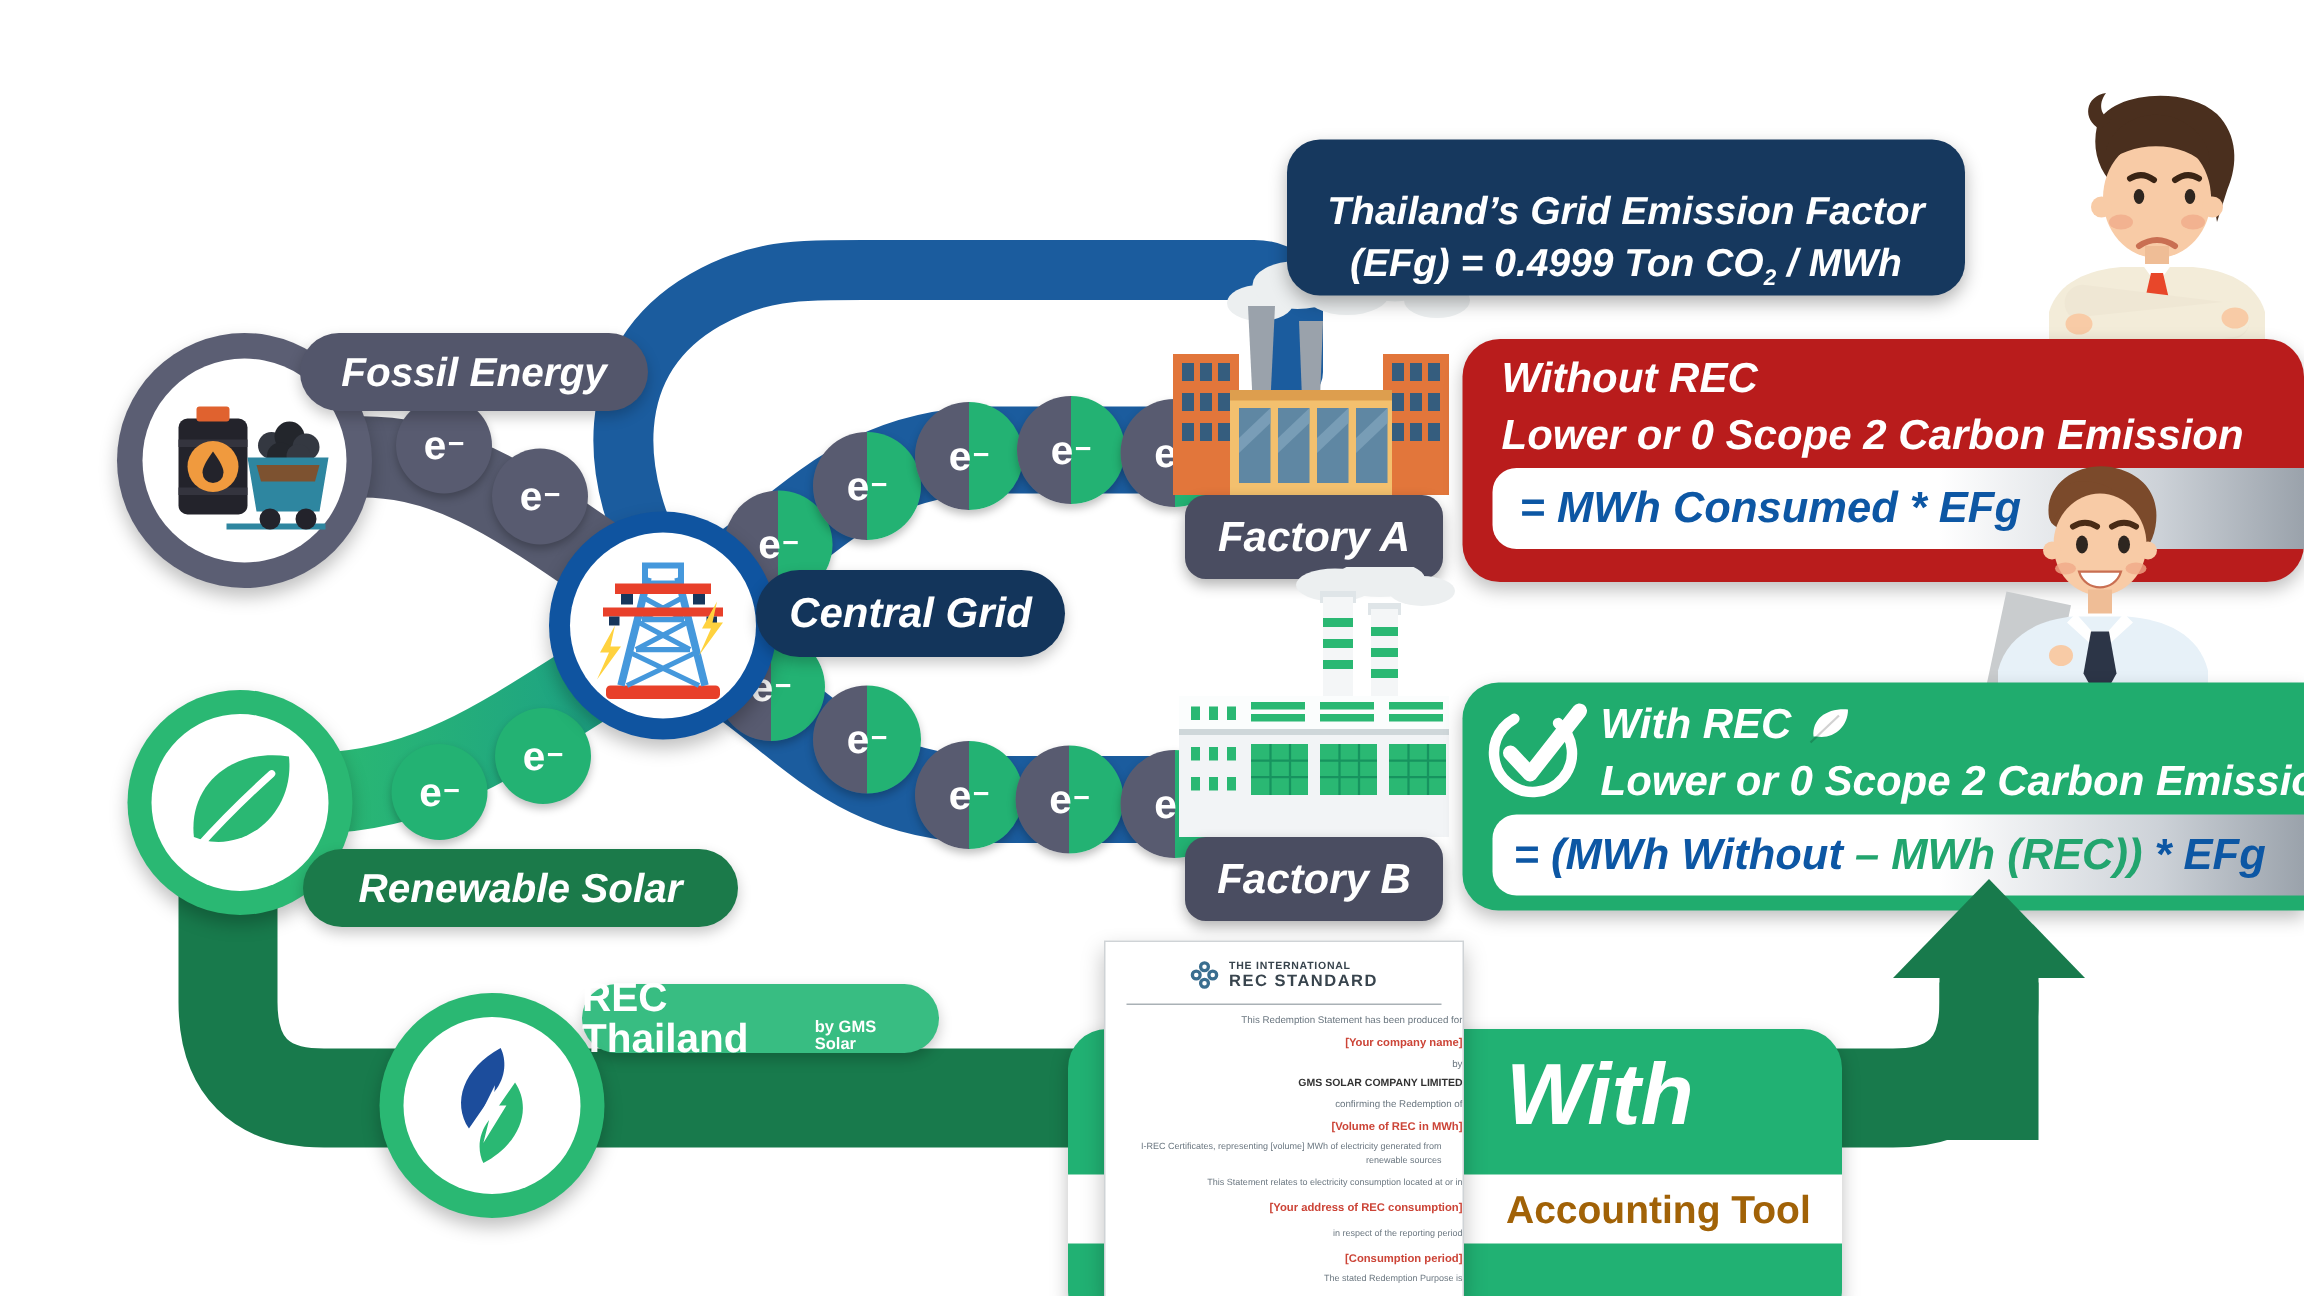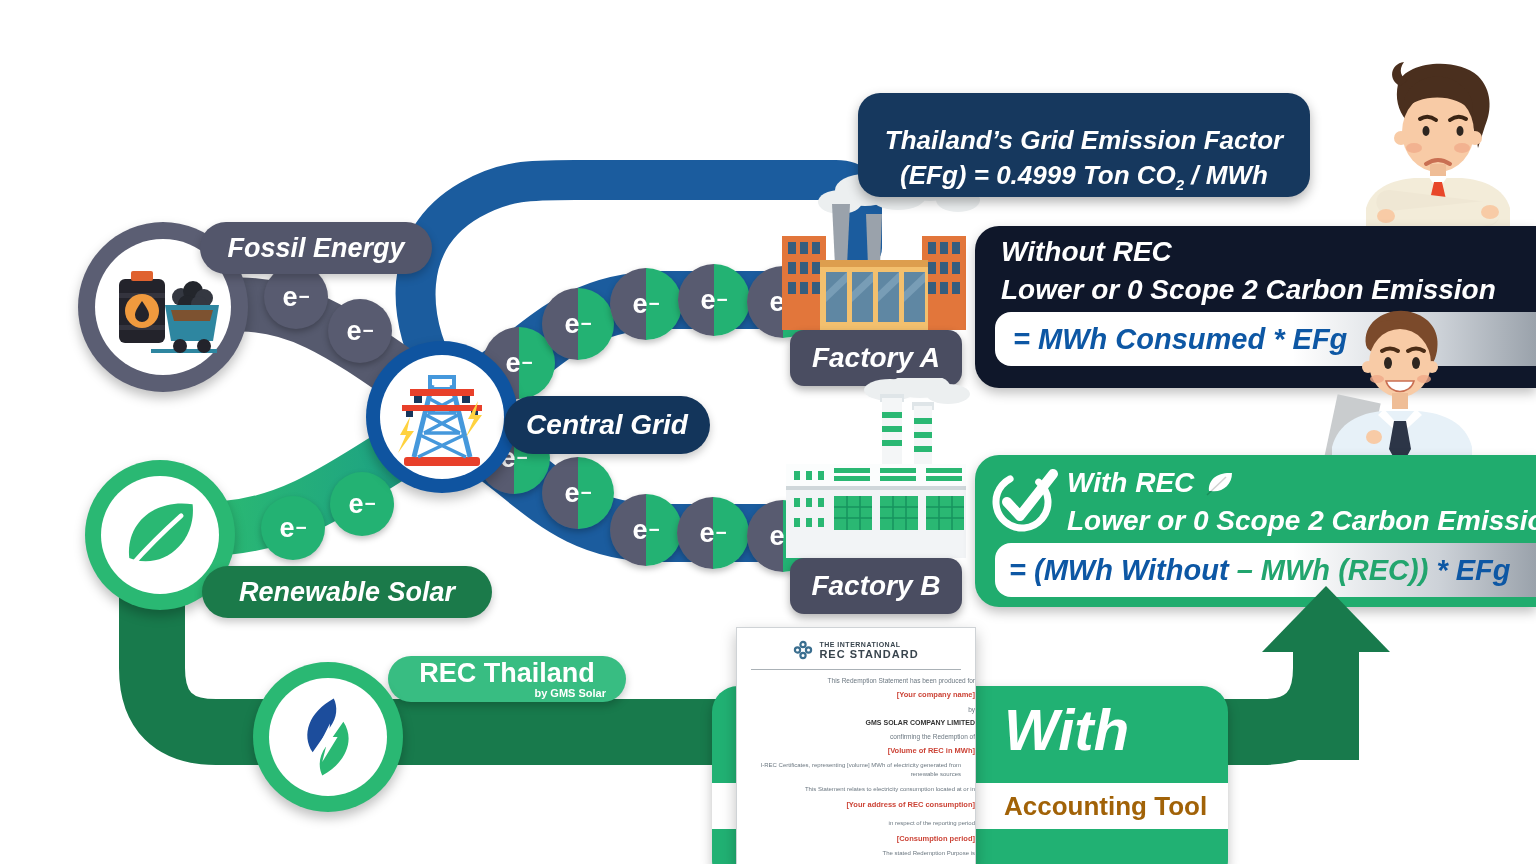--- a/index.html
+++ b/index.html
@@ -28,21 +28,21 @@
       color:#fff;font-weight:700;font-style:italic;text-align:center;
       display:flex;flex-direction:column;justify-content:center;gap:4px;
       box-shadow:0 5px 12px rgba(0,0,0,.3);}
   .emission-box .l1{font-size:26px;margin-top:29px;}
   .emission-box .l2{font-size:26px;}
   .emission-box sub{font-size:15px;}
 
   
   .band{position:absolute;left:975px;width:561px;border-radius:24px 0 0 24px;
         box-shadow:0 5px 12px rgba(0,0,0,.25);}
-  .band-grey{top:226px;height:162px;background:#0f172a;}
+  .band-grey{top:226px;height:162px;background:#b91c1c;border-radius:25px;}
   .band-green{top:455px;height:152px;background:#20ac6e;}
   .band-title{position:absolute;color:#fff;font-weight:700;font-style:italic;font-size:28px;white-space:nowrap;display:flex;align-items:center;gap:10px;}
   .strip{position:absolute;left:20px;width:541px;height:54px;border-radius:16px 0 0 16px;
          background:linear-gradient(90deg,#ffffff 0%,#ffffff 55%,#cdd2d8 82%,#9aa2ab 100%);
          display:flex;align-items:center;font-weight:700;font-style:italic;font-size:29px;white-space:nowrap;}
   .strip-a{top:86px;}
   .strip-b{top:88px;}
   .f-blue{color:#0d57a4;}
   .f-green{color:#22a56e;}
 
@@ -387,37 +387,37 @@
         <rect x="24" y="31" width="8" height="7" fill="#16365c"></rect>
           <rect x="72" y="31" width="8" height="7" fill="#16365c"></rect>
         <rect x="12" y="40" width="80" height="6" fill="#e8402a"></rect>
         <rect x="16" y="46" width="7" height="6" fill="#16365c"></rect>
           <rect x="81" y="46" width="7" height="6" fill="#16365c"></rect>
         <polygon points="20,52 10,70 16,70 8,88 24,66 17,66" fill="#ffd23f"></polygon>
         <polygon points="88,36 78,54 84,54 76,72 92,50 85,50" fill="#ffd23f"></polygon>
       </svg>
     </div>
   </div>
-  <div class="pill" style="left:504px;top:396px;width:206px;height:58px;background:#13355b;border-radius:29px;font-size:28px;">
+  <div class="pill" style="left:504px;top:380px;width:206px;height:58px;background:#13355b;border-radius:29px;font-size:28px;">
       <span>Central Grid</span>
     </div>
 
   <div class="node-ring" style="left:85px;top:460px;width:150px;height:150px;background:#2ab873;">
     <div class="node-inner" style="width:118px;height:118px;">
       <svg width="96" height="96" viewBox="0 0 100 100">
         <path d="M 18 74 C 14 38 44 12 84 18 C 88 56 56 84 24 76 Z" fill="#2ab873"></path>
         <path d="M 20 82 C 36 64 52 48 72 30" stroke="#ffffff" stroke-width="5" fill="none" stroke-linecap="round"></path>
       </svg>
     </div>
   </div>
   <div class="pill" style="left:202px;top:566px;width:290px;height:52px;background:#1b7a4a;border-radius:26px;font-size:27px;">
       <span>Renewable Solar</span>
     </div>
 
-  <div class="pill" style="left:388px;top:656px;width:238px;height:46px;background:#38bd82;border-radius:23px;font-style:normal;flex-direction:column;line-height:1;gap:1px;">
+  <div class="pill" style="left:388px;top:656px;width:238px;height:46px;background:#38bd82;border-radius:23px;font-style:normal;flex-direction:row;line-height:1;gap:1px;">
     <span style="font-size:27px;">REC Thailand</span>
     <span style="font-size:11px;align-self:flex-end;margin-right:20px;font-weight:700;">by GMS Solar</span>
   </div>
   <div class="node-ring" style="left:253px;top:662px;width:150px;height:150px;background:#2ab873;">
     <div class="node-inner" style="width:118px;height:118px;">
       <svg width="96" height="96" viewBox="0 0 100 100">
         <path d="M 56 10 C 30 24 22 48 34 66 L 52 40 C 60 30 60 18 56 10 Z" fill="#1c4d9c"></path>
         <path d="M 44 90 C 70 76 78 52 66 34 L 48 60 C 40 70 40 82 44 90 Z" fill="#2ab873"></path>
         <polygon points="52,36 40,60 48,60 44,76 60,50 51,50" fill="#ffffff"></polygon>
       </svg>

